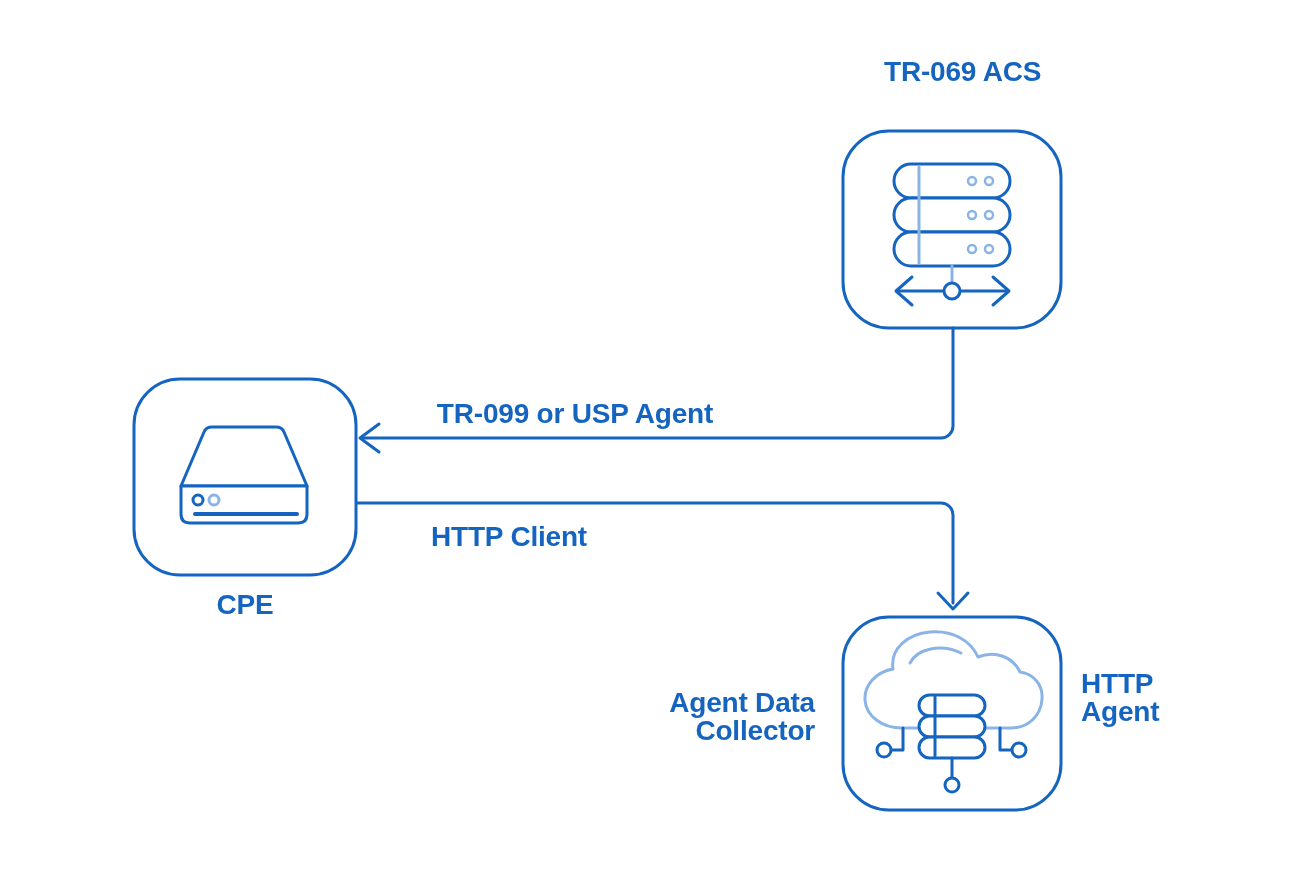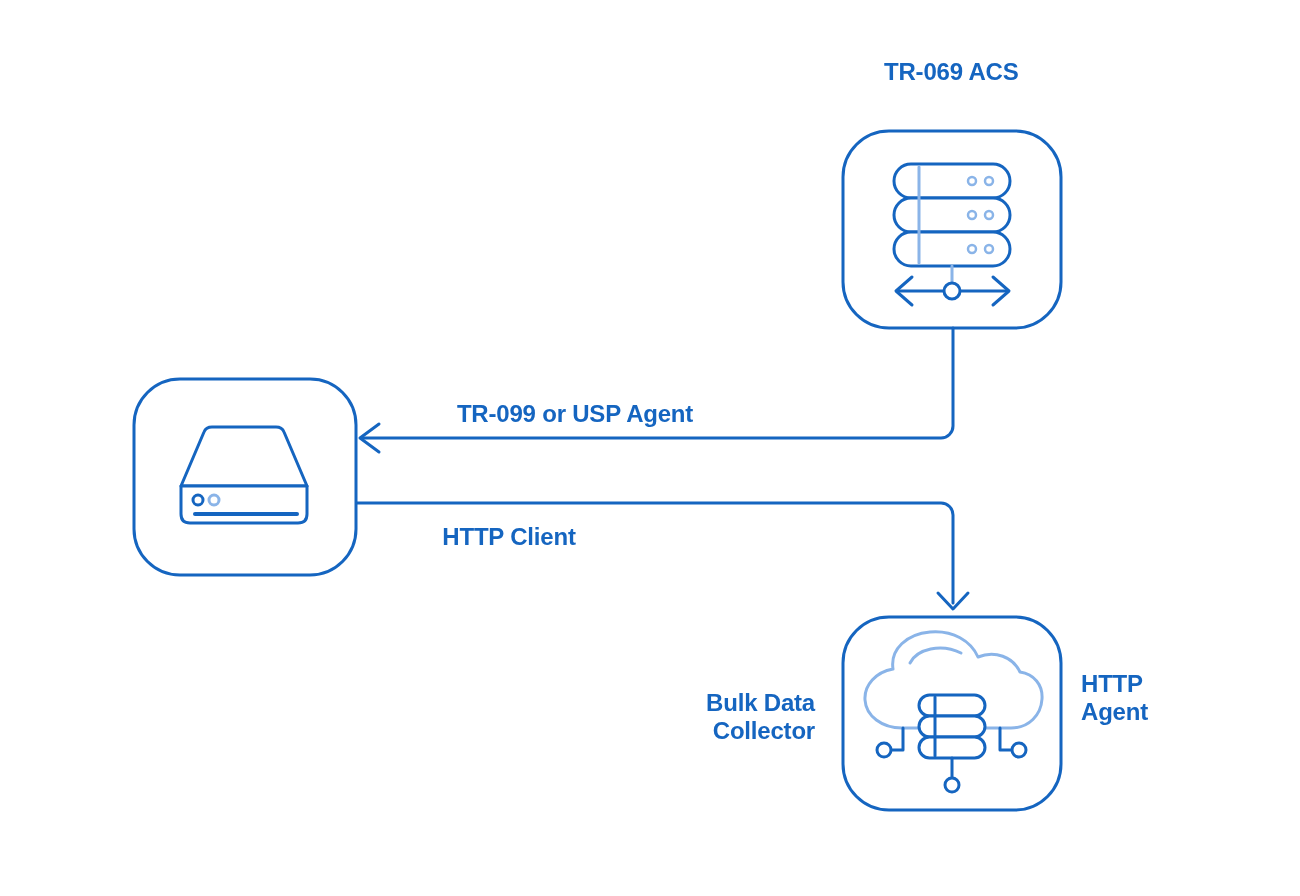--- a/index.html
+++ b/index.html
@@ -30,21 +30,21 @@
     stroke-width:3;
     stroke-linecap:round;
     stroke-linejoin:round;
   }
   svg .fw{fill:#fff;}
   svg .thin{stroke-width:2.5;}
   svg .thick{stroke-width:4;}
   .label{
     position:absolute;
     color:var(--primary);
-    font-size:24px;
+    font-size:28px;
     font-weight:700;
     line-height:28px;
     letter-spacing:-0.2px;
     white-space:nowrap;
   }
   .label.center{text-align:center;}
   .label.right{text-align:right;}
   .lbl-controller{left:884px;top:58px;width:260px;}
   .lbl-agent{left:425px;top:400px;width:300px;}
   .lbl-client{left:384px;top:523px;width:250px;}
@@ -118,23 +118,24 @@
   </svg>
 
   <div class="label lbl-controller">
     <div>TR-069 ACS</div>
   </div>
 
   <div class="label center lbl-agent">TR-099 or USP Agent</div>
 
   <div class="label center lbl-client">HTTP Client</div>
 
+  <div class="label center lbl-cpe">CPE</div>
 
   <div class="label right lbl-bulk">
-    <div>Bulk Data</div>
+    <div>Agent Data</div>
     <div>Collector</div>
   </div>
 
   <div class="label lbl-httpserver">
     <div>HTTP</div>
     <div>Agent</div>
   </div>
 
 </div>
 

